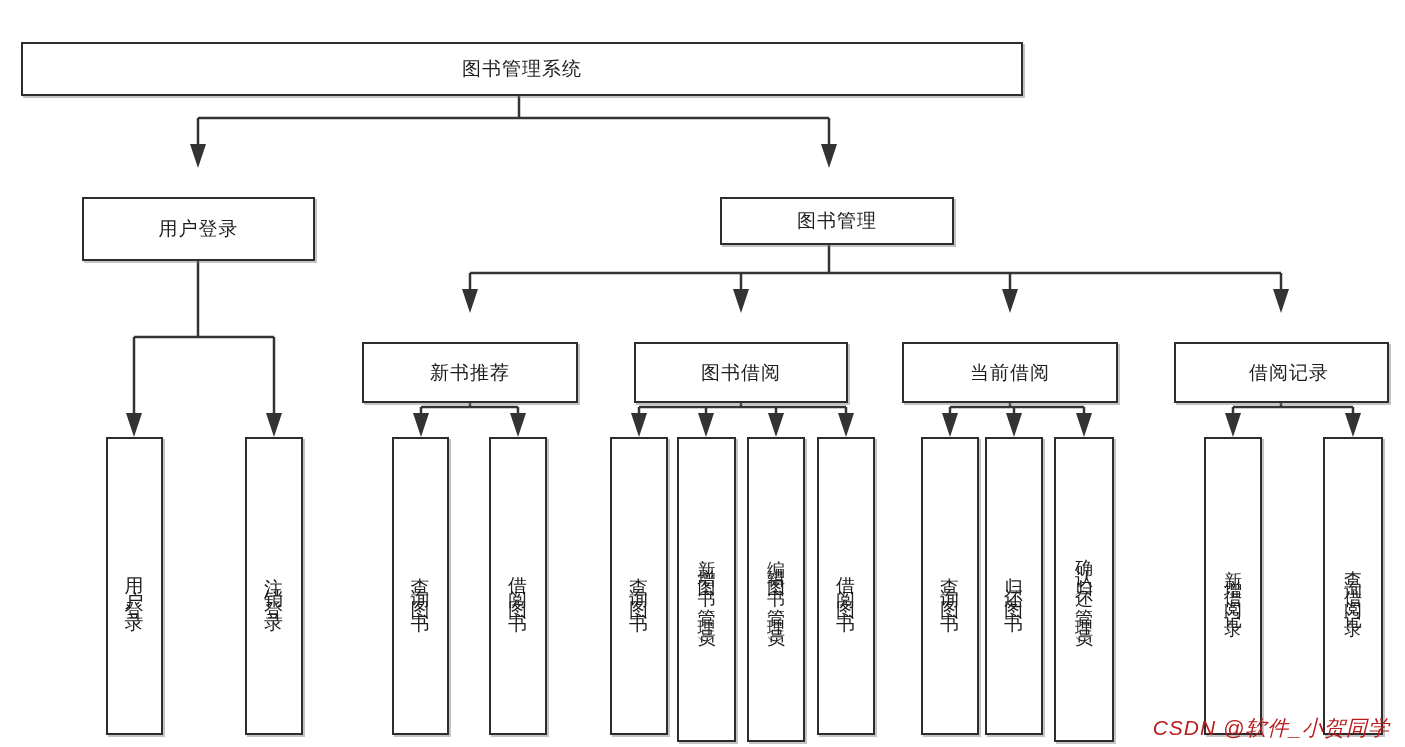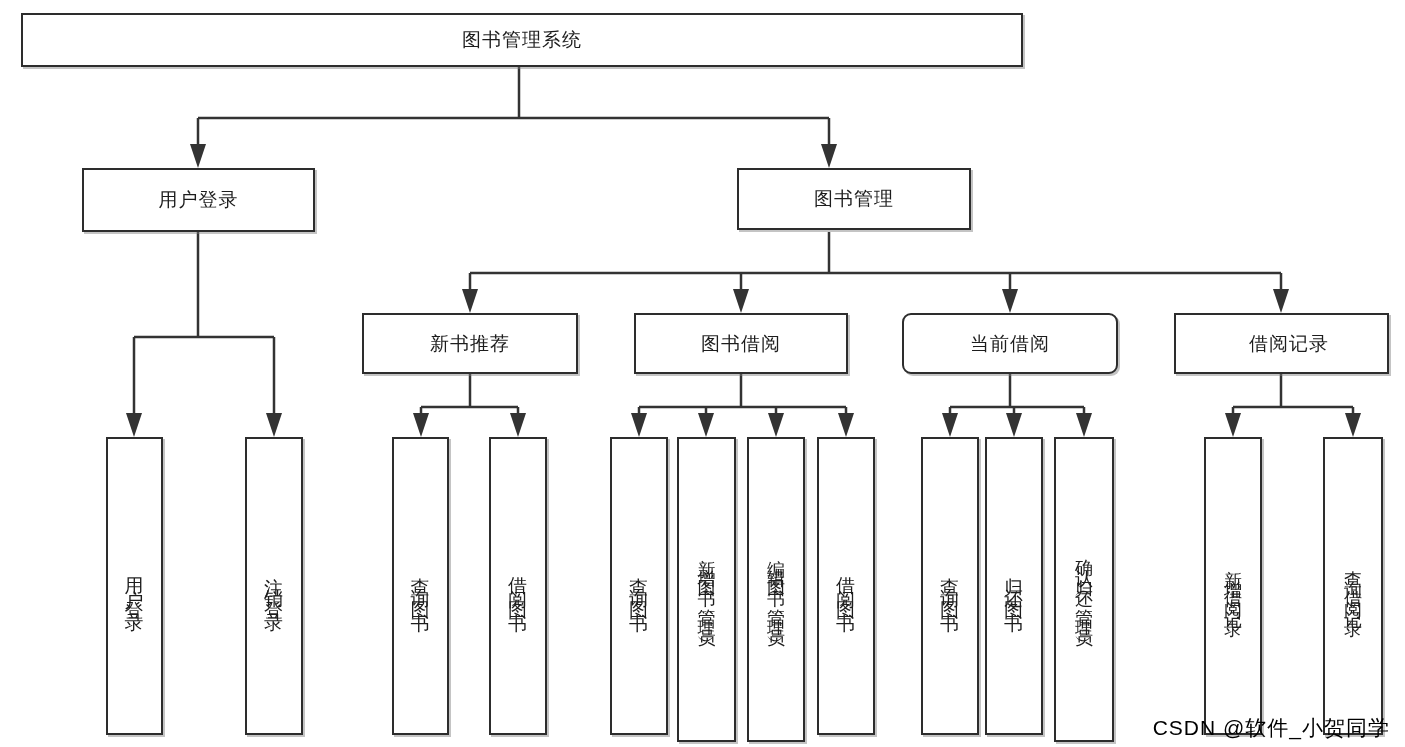--- a/index.html
+++ b/index.html
@@ -20,42 +20,44 @@
     box-sizing:border-box;
     background:#ffffff;
     border:2.5px solid #2d2d2d;
     box-shadow:2px 2px 0 rgba(125,125,125,0.45);
     display:flex;align-items:center;justify-content:center;
   }
   .hbox{
     font-size:19px;
     letter-spacing:1px;
     white-space:nowrap;
+    margin-top:29px;
   }
   .hbox.root{font-size:19px;}
   .vbox span{
     writing-mode:vertical-rl;
     text-orientation:mixed;
     font-size:19px;
     letter-spacing:12px;
     line-height:1;
     white-space:nowrap;
   }
   .vbox.long span{
     font-size:18px;
     letter-spacing:10px;
   }
   .watermark{
     position:absolute;
     top:714px;right:15px;
     font-size:21px;
-    color:#000000;
+    color:#b91c1c;
     letter-spacing:1px;
     white-space:nowrap;
     z-index:5;
+    font-style:italic;
   }
 </style>
 </head>
 <body>
 
 <div class="stage">
 
   <svg id="connectors">
       <line x1="519" y1="67" x2="519" y2="118" stroke="#333333" stroke-width="2.5"></line>
       <line x1="198" y1="118" x2="829" y2="118" stroke="#333333" stroke-width="2.5"></line>
@@ -111,31 +113,31 @@
       <polygon points="1345,413 1361,413 1353,437" fill="#333333"></polygon>
     </svg>
 
   <div class="node hbox root" style="left:21px;top:13px;width:1002px;height:54px;">
     <span>图书管理系统</span>
   </div>
 
   <div class="node hbox" style="left:82px;top:168px;width:233px;height:64px;">
     <span>用户登录</span>
   </div>
-  <div class="node hbox" style="left:737px;top:168px;width:234px;height:62px;text-align:right;">
+  <div class="node hbox" style="left:720px;top:168px;width:234px;height:48px;text-align:right;">
     <span>图书管理</span>
   </div>
 
   <div class="node hbox" style="left:362px;top:313px;width:216px;height:61px;font-family:Liberation Mono, monospace;">
     <span>新书推荐</span>
   </div>
   <div class="node hbox" style="left:634px;top:313px;width:214px;height:61px;font-family:Liberation Mono, monospace;">
     <span>图书借阅</span>
   </div>
-  <div class="node hbox" style="left:902px;top:313px;width:216px;height:61px;border-radius:9px;">
+  <div class="node hbox" style="left:902px;top:313px;width:216px;height:61px;">
     <span>当前借阅</span>
   </div>
   <div class="node hbox" style="left:1174px;top:313px;width:215px;height:61px;padding-left:15px;">
     <span>借阅记录</span>
   </div>
 
   <div class="node vbox" style="left:106px;top:437px;width:57px;height:298px;">
     <span>用户登录</span>
   </div>
   <div class="node vbox" style="left:245px;top:437px;width:58px;height:298px;">

